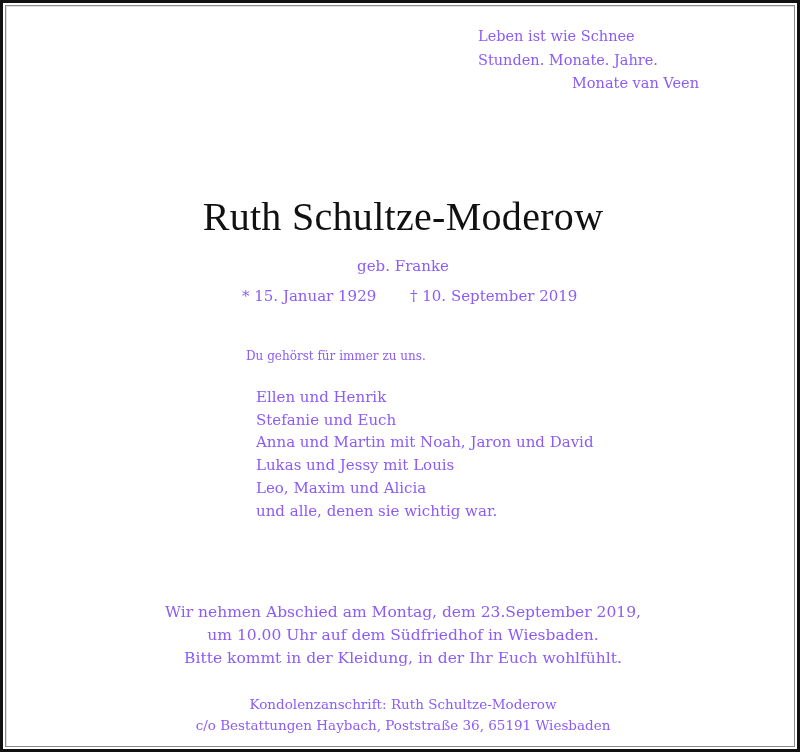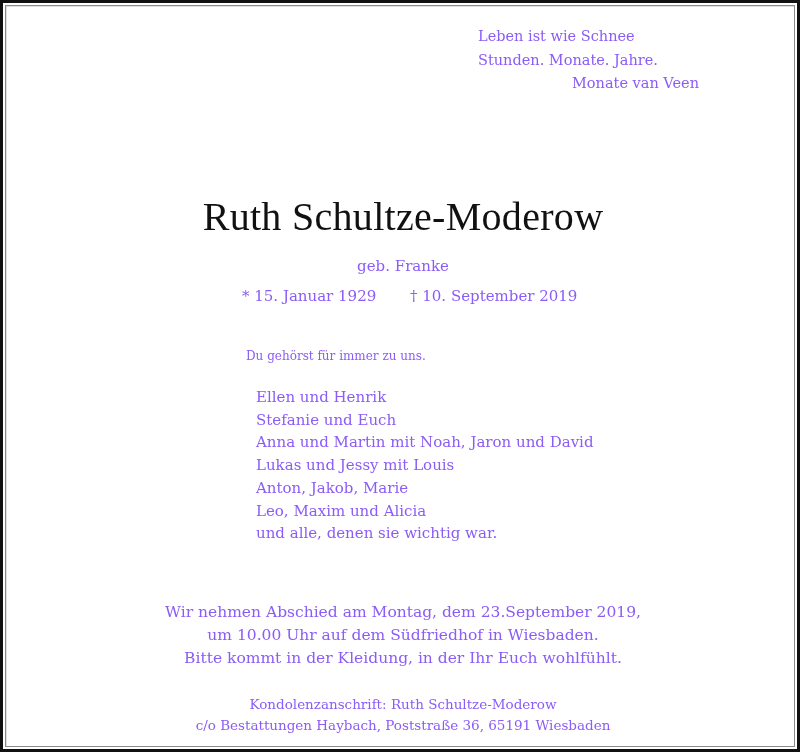--- a/index.html
+++ b/index.html
@@ -48,21 +48,20 @@
     <span class="death">† 10. September 2019</span>
   </div>
 
   <div class="t serif motto">Du gehörst für immer zu uns.</div>
 
   <div class="t serif family">
     <div>Ellen und Henrik</div>
     <div>Stefanie und Euch</div>
     <div>Anna und Martin mit Noah, Jaron und David</div>
     <div>Lukas und Jessy mit Louis</div>
-    <div>Anton, Jakob, Marie</div>
     <div>Leo, Maxim und Alicia</div>
     <div>und alle, denen sie wichtig war.</div>
   </div>
 
   <div class="t serif farewell">
     <div>Wir nehmen Abschied am Montag, dem 23.September 2019,</div>
     <div>um 10.00 Uhr auf dem Südfriedhof in Wiesbaden.</div>
     <div>Bitte kommt in der Kleidung, in der Ihr Euch wohlfühlt.</div>
   </div>
 

